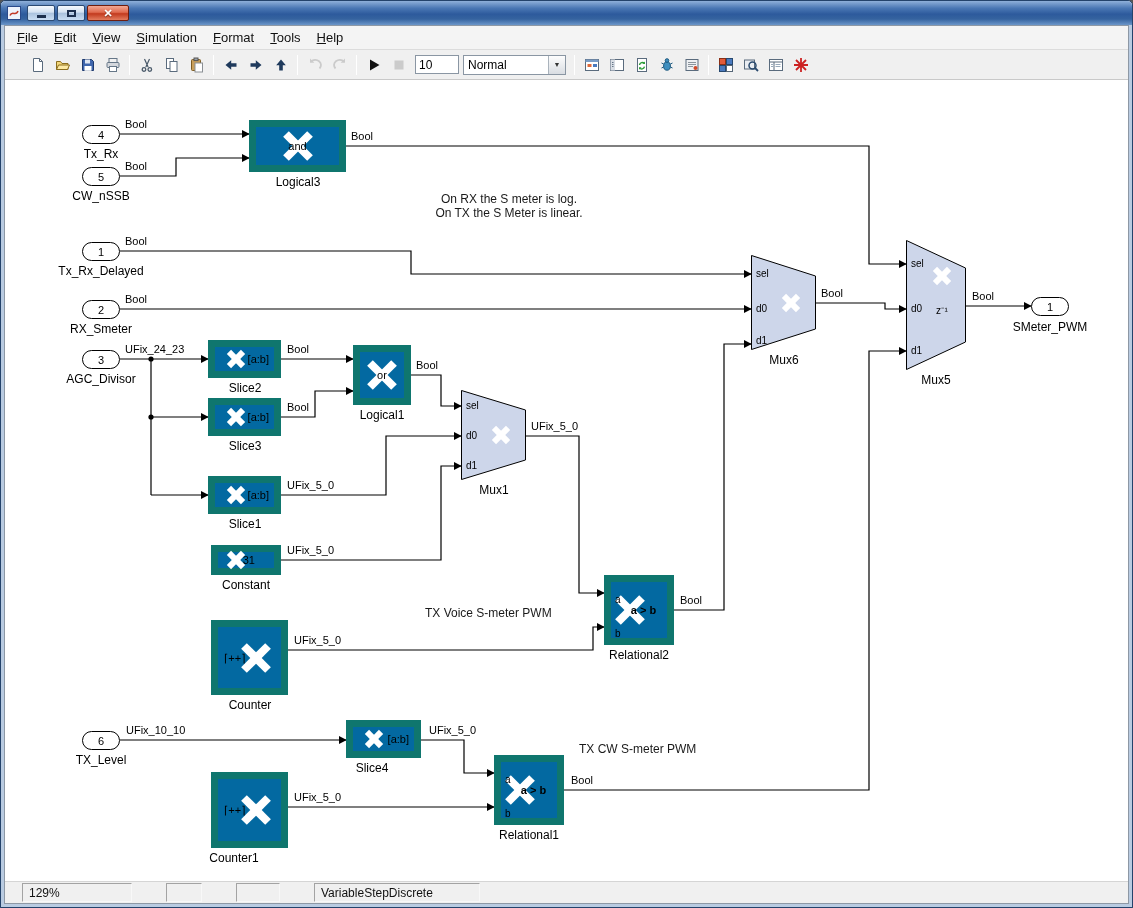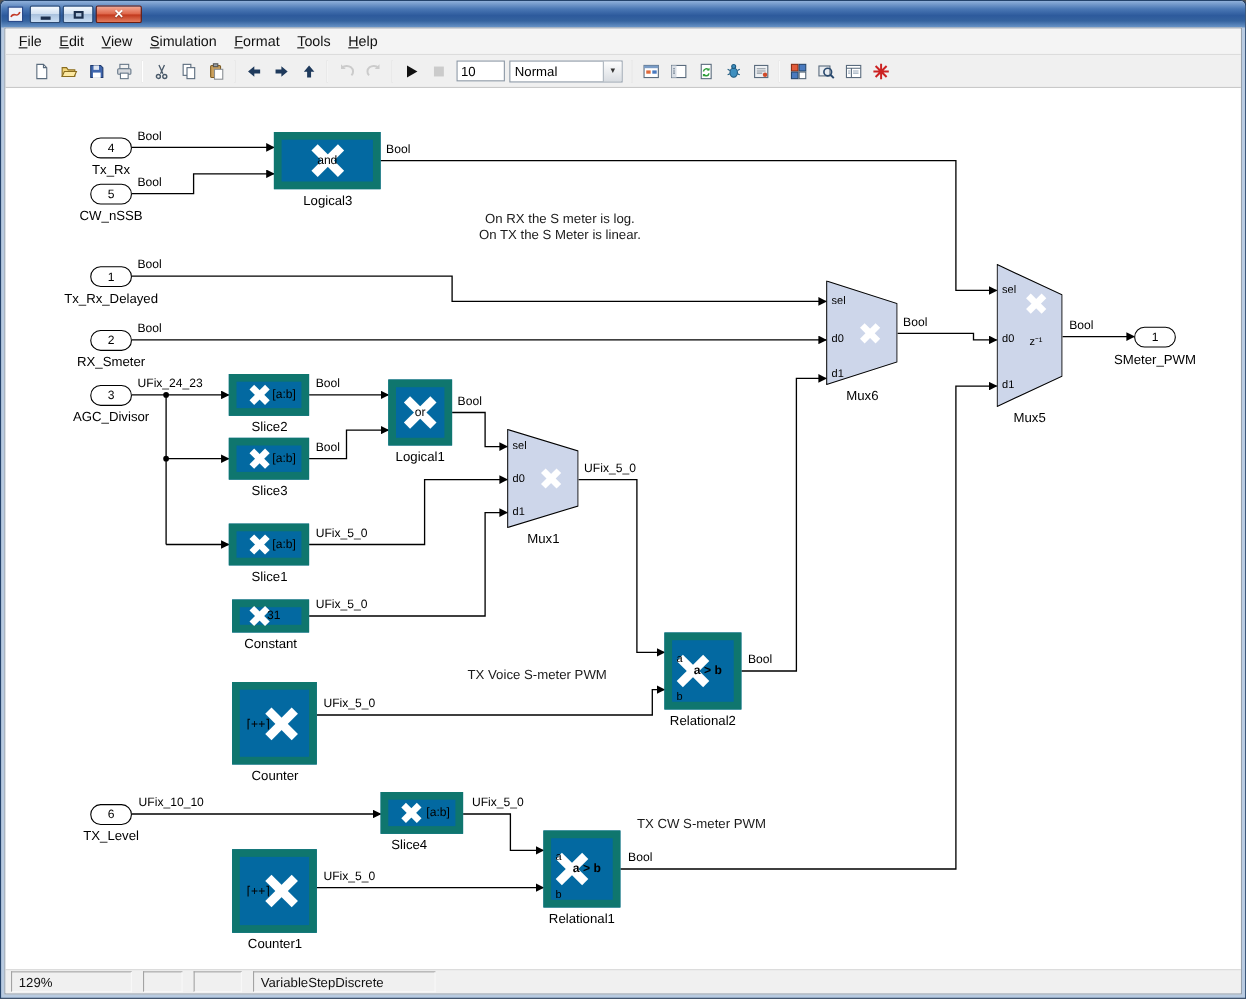--- a/index.html
+++ b/index.html
@@ -91,21 +91,21 @@
   .btext.bold{ font-weight:bold; }
   .mport{ position:absolute; z-index:3; font-size:10px; color:#000; }
 
   .anno{ position:absolute; font-size:12px; color:#1a1a1a; z-index:2; white-space:nowrap; }
 
   
   .statusbar{ height:22px; flex:0 0 22px; background:#f0f0f0; border-top:1px solid #d5d5d5;
     display:flex; align-items:stretch; font-size:12px; color:#111; }
   .sb-left{ flex:1; display:flex; align-items:center; padding-left:7px; }
   .sb-cell{ border:1px solid; border-color:#a3a3a3 #f8f8f8 #f8f8f8 #a3a3a3;
-    margin:1px 5px; display:flex; align-items:center; padding:0 6px; }
+    margin:1px 17px; display:flex; align-items:center; padding:0 6px; }
 </style>
 </head>
 <body>
 
 <div class="window">
 
   <div class="titlebar">
     <span style="display:flex;">
       <svg width="16" height="16">
           <rect x="1.5" y="1.5" width="13" height="13" fill="#eef3fc" stroke="#2a4a8a"></rect>
@@ -419,21 +419,21 @@
       <div class="xblk" style="left:341px;top:640px;width:75px;height:38px">
         <span class="xmark xm-sm" style="left:35%"></span>
         <span class="btext right">[a:b]</span>
       </div>
       <div class="blabel" style="left:302px;top:681px">Slice4</div>
 
       <div class="xblk" style="left:206px;top:692px;width:77px;height:76px">
         <span class="xmark" style="left:60%"></span>
         <span class="btext left">⌈++⌉</span>
       </div>
-      <div class="blabel" style="left:180px;top:771px">Counter1</div>
+      <div class="blabel" style="left:164px;top:771px">Counter1</div>
 
       <div class="xblk" style="left:489px;top:675px;width:70px;height:70px">
         <span class="xmark" style="left:34%"></span>
         <span class="mport" style="left:4px;top:12px">a</span>
         <span class="mport" style="left:4px;top:46px">b</span>
         <span class="btext bold" style="left:58%;top:50%;transform:translate(-50%,-50%)">a &gt; b</span>
       </div>
       <div class="blabel" style="left:459px;top:748px">Relational1</div>
 
       <div class="muxwrap" style="left:456px;top:310px;width:65px;height:90px">

